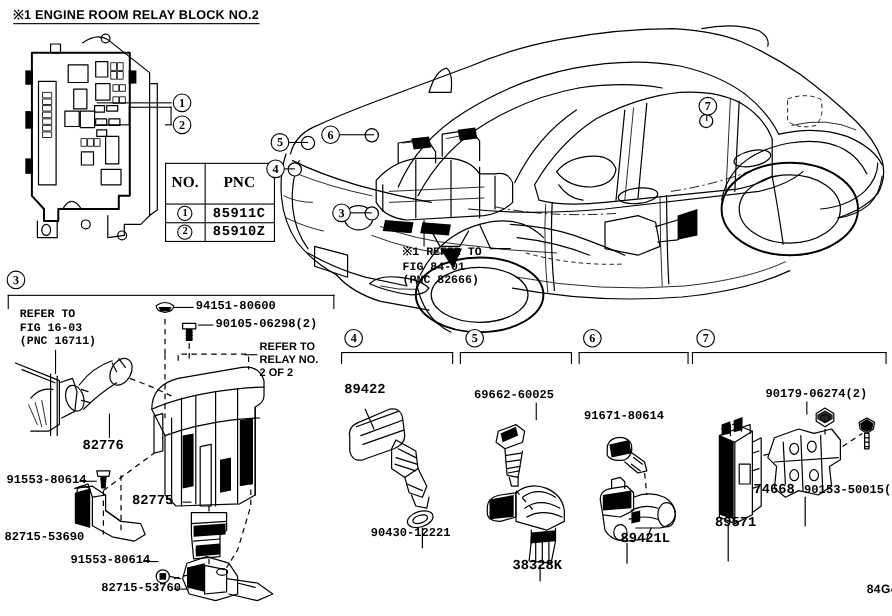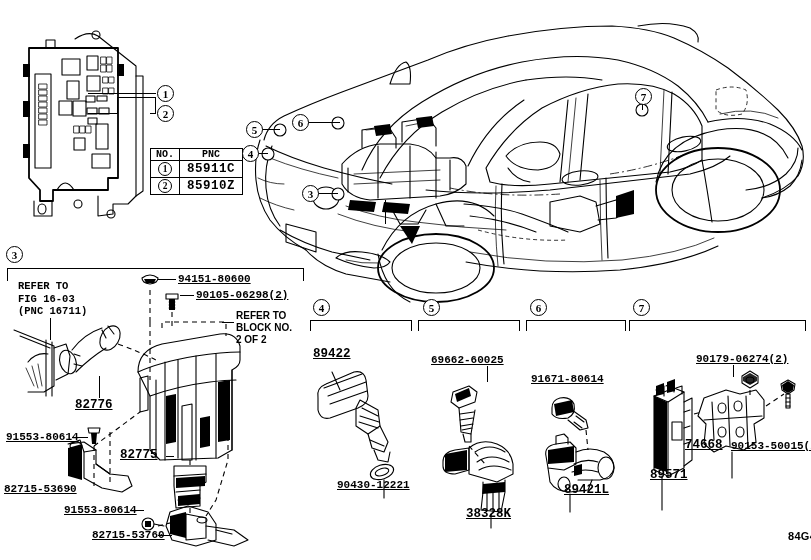--- a/index.html
+++ b/index.html
@@ -2,21 +2,21 @@
 <html><head>
 <meta charset="utf-8">
 <style>
   html,body{margin:0;padding:0;background:#fff;}
   body{width:811px;height:560px;overflow:hidden;
        font-family:"Liberation Sans",sans-serif;color:#000;}
   #root{position:relative;width:811px;height:560px;background:#fff;}
 
   .abs{position:absolute;}
   .pn{font-family:"Liberation Mono",monospace;font-weight:bold;font-size:11px;
-      white-space:nowrap;line-height:12px;text-decoration:underline;}
+      white-space:nowrap;line-height:12px;}
   .sans-b{font-family:"Liberation Sans",sans-serif;font-weight:bold;}
 
   .title{font-size:11.5px;font-weight:bold;letter-spacing:0.2px;white-space:nowrap;
          font-family:"Liberation Sans",sans-serif;padding-bottom:1px;
          border-bottom:1.6px solid #000;display:inline-block;}
 
   .refer{font-family:"Liberation Mono",monospace;font-weight:bold;font-size:10.5px;
          line-height:12.5px;white-space:nowrap;}
   .refer-s{font-family:"Liberation Sans",sans-serif;font-weight:bold;font-size:10px;
            line-height:12px;white-space:nowrap;}
@@ -25,21 +25,21 @@
   .cnum{width:17px;height:17px;border:1.4px solid #000;border-radius:50%;
         display:flex;align-items:center;justify-content:center;
         font-family:"Liberation Serif",serif;font-size:11px;font-weight:bold;
         background:#fff;box-sizing:border-box;}
   .cnum.sm{width:14px;height:14px;font-size:9.5px;border-width:1.2px;}
 
   
   table.pnc{border-collapse:collapse;background:#fff;}
   table.pnc td,table.pnc th{border:1.3px solid #000;text-align:center;
         font-family:"Liberation Mono",monospace;font-weight:bold;}
-  table.pnc th{font-size:10px;padding:0 5px;font-family:Liberation Mono, monospace;}
+  table.pnc th{font-size:14px;padding:10px 5px;font-family:Liberation Serif, serif;}
   table.pnc td.n{padding:1px 3px;}
   table.pnc td.v{font-size:12.5px;padding:1px 7px;letter-spacing:0.5px;}
 
   
   .lh{background:#000;height:1.3px;}
   .lv{background:#000;width:1.3px;}
 
   svg{display:block;overflow:visible;}
   .stroke{fill:none;stroke:#000;stroke-width:1.1;stroke-linecap:round;stroke-linejoin:round;}
   .stroke-t{fill:none;stroke:#000;stroke-width:0.75;stroke-linecap:round;stroke-linejoin:round;}
@@ -48,20 +48,23 @@
   .fillwht{fill:#fff;stroke:#000;stroke-width:1.1;}
   .dash{fill:none;stroke:#000;stroke-width:1.1;stroke-dasharray:5 4;}
   .dashf{fill:none;stroke:#000;stroke-width:0.8;stroke-dasharray:4 3;}
   .dashdot{fill:none;stroke:#000;stroke-width:0.8;stroke-dasharray:9 3 2 3;}
 </style>
 </head>
 <body>
 
 <div id="root">
 
+  <div class="abs" style="left:12px;top:4px;">
+    <span class="title">※1 ENGINE ROOM RELAY BLOCK  NO.2</span>
+  </div>
 
   <div class="abs" style="left:18px;top:26px;">
     <svg width="170" height="200" viewBox="0 0 170 200">
 
       <path class="stroke" d="M57 13 Q70 4 80 10 L118 40 L118 170 L110 178 L95 178 L95 188 L80 190 L80 170"></path>
       <path class="stroke" d="M118 50 L125 50 L125 165 L118 170"></path>
 
       <path class="stroke-h" d="M11 22 L11 152 L22 164 L22 175 L35 175 L35 164 L90 164 L90 152 L100 152 L100 22 Z"></path>
 
       <rect class="fillblk" x="5" y="38" width="7" height="13"></rect>
@@ -292,20 +295,25 @@
   <div class="abs lh" style="left:258px;top:153px;width:10px;"></div>
   <div class="abs lh" style="left:318px;top:193px;width:20px;"></div>
   <div class="abs lv" style="left:642px;top:102px;height:8px;"></div>
 
   <div class="abs cnum" style="left:292px;top:114px;">6</div>
   <div class="abs cnum" style="left:246px;top:121px;">5</div>
   <div class="abs cnum" style="left:242px;top:145px;">4</div>
   <div class="abs cnum" style="left:302px;top:185px;">3</div>
   <div class="abs cnum" style="left:635px;top:88px;">7</div>
 
+  <div class="abs refer" style="left:366px;top:224px;">
+    <div>※1 REFER TO</div>
+    <div>FIG 84-01</div>
+    <div>(PNC 82666)</div>
+  </div>
   <div class="abs lv" style="left:385px;top:200px;height:24px;"></div>
 
   <div class="abs cnum" style="left:6px;top:246px;">3</div>
   <div class="abs" style="left:7px;top:268px;width:295px;height:12px;
        border-top:1.4px solid #000;border-left:1.4px solid #000;border-right:1.4px solid #000;"></div>
 
   <div class="abs refer" style="left:18px;top:280px;">
     <div>REFER TO</div>
     <div>FIG 16-03</div>
     <div>(PNC 16711)</div>
@@ -443,21 +451,21 @@
   <div class="abs lh" style="left:69px;top:489px;width:1px;"></div>
 
   <div class="abs pn" style="left:64px;top:504px;">91553-80614</div>
   <div class="abs lh" style="left:130px;top:510px;width:14px;"></div>
 
   <div class="abs pn" style="left:92px;top:529px;">82715-53760</div>
   <div class="abs lh" style="left:158px;top:535px;width:14px;"></div>
 
   <div class="abs refer-s" style="left:236px;top:310px;">
     <div>REFER TO</div>
-    <div>BLOCK NO.</div>
+    <div>RELAY NO.</div>
     <div>2 OF 2</div>
   </div>
   <div class="abs lh" style="left:222px;top:322px;width:12px;"></div>
 
   <div class="abs cnum" style="left:313px;top:299px;">4</div>
   <div class="abs" style="left:310px;top:320px;width:100px;height:10px;
        border-top:1.4px solid #000;border-left:1.4px solid #000;border-right:1.4px solid #000;"></div>
 
   <div class="abs" style="left:310px;top:360px;">
     <svg width="100" height="130" viewBox="0 0 100 130">

